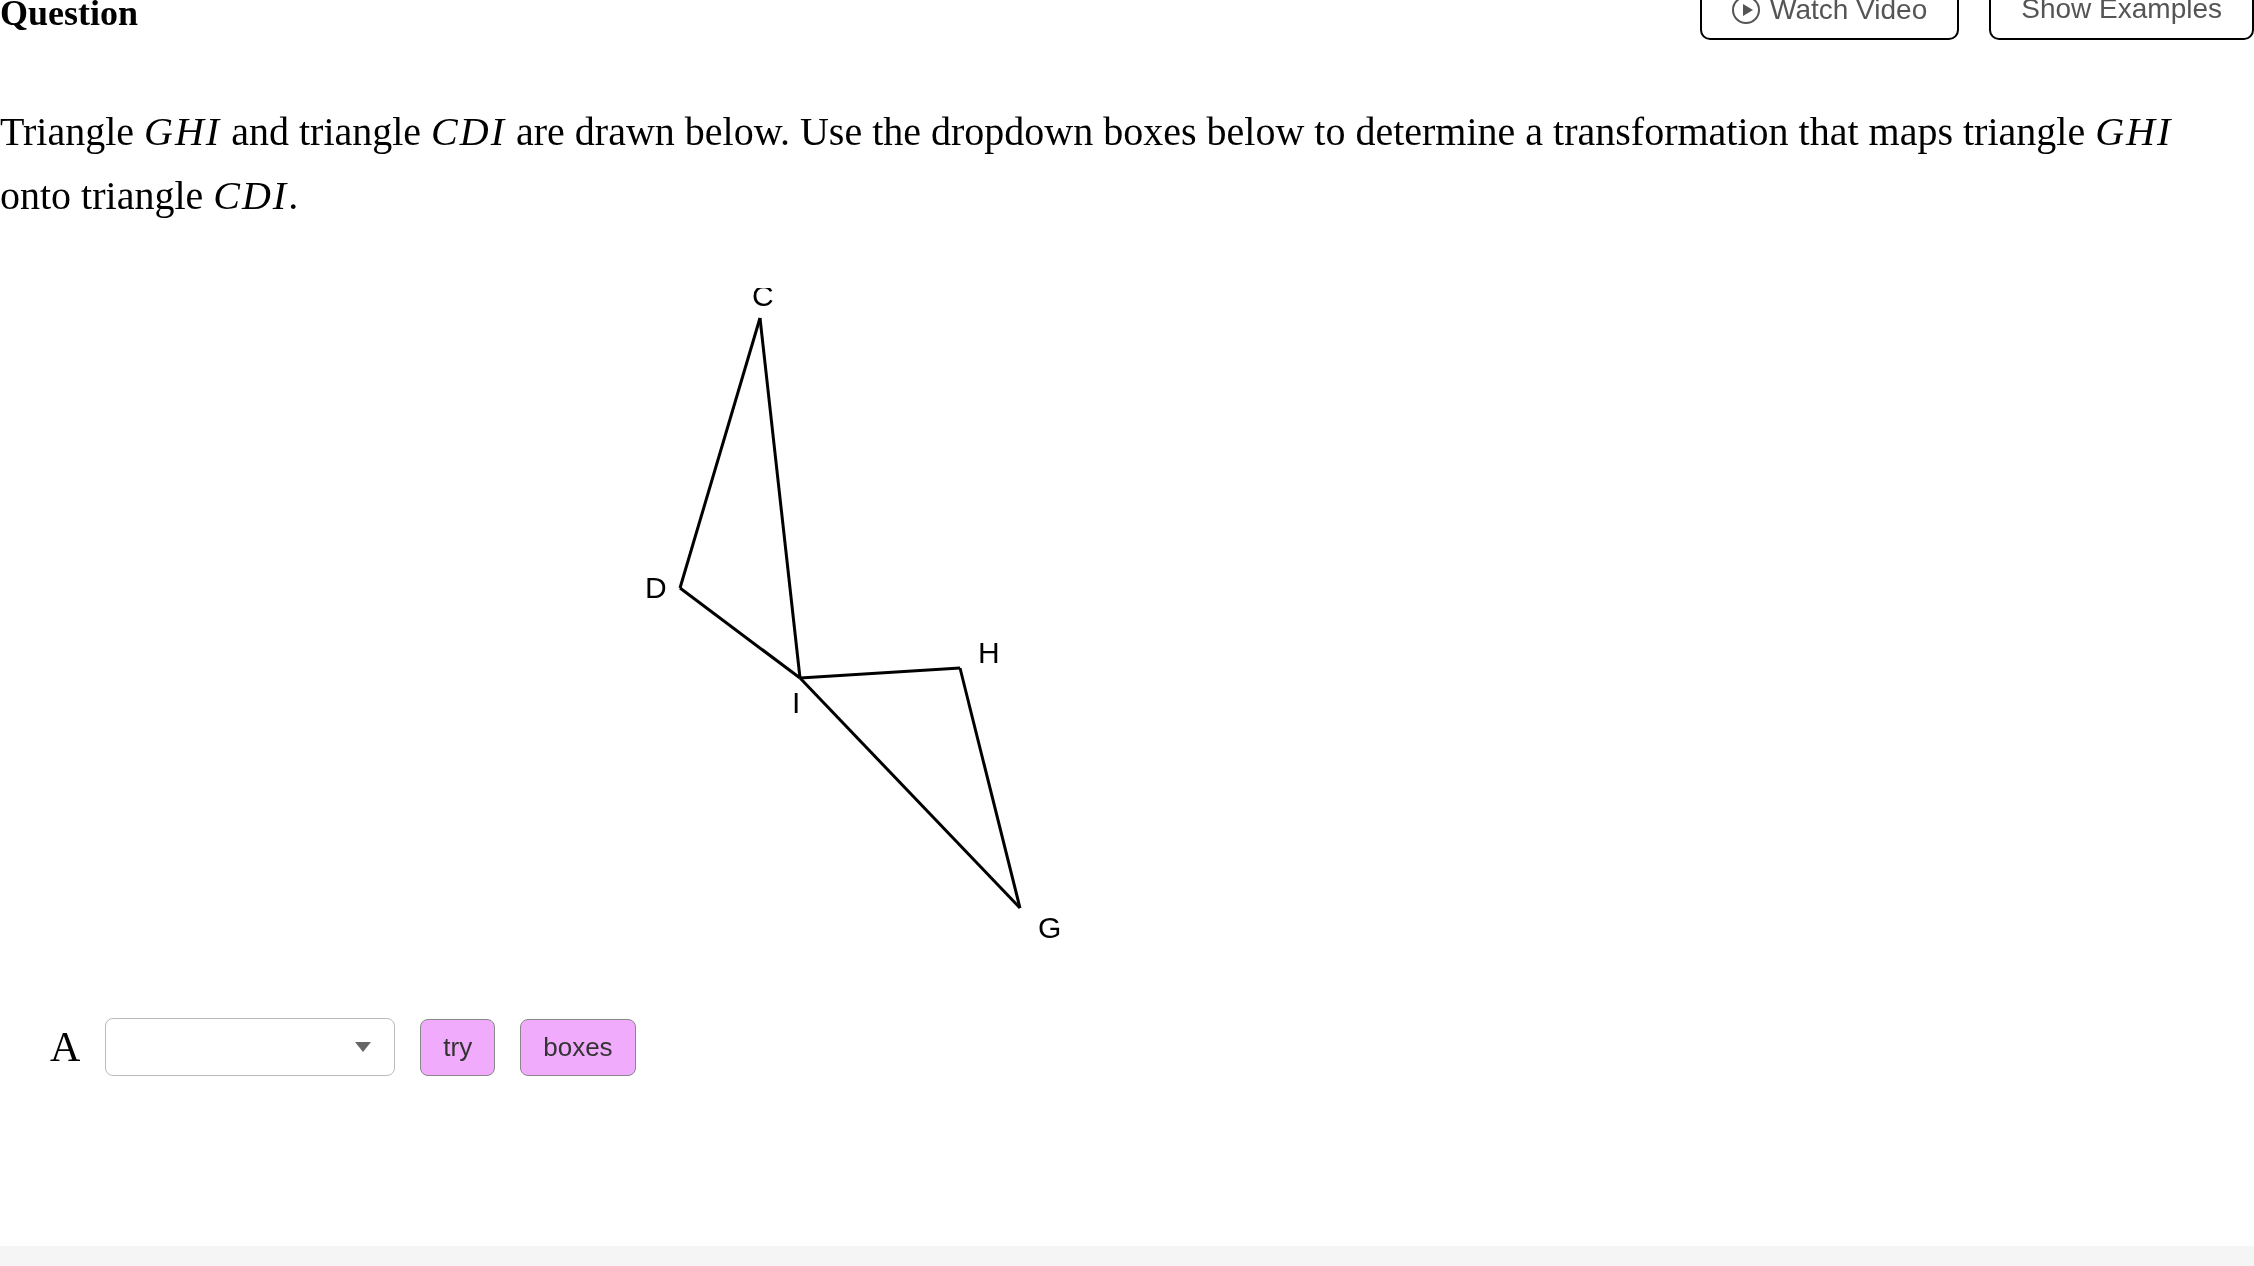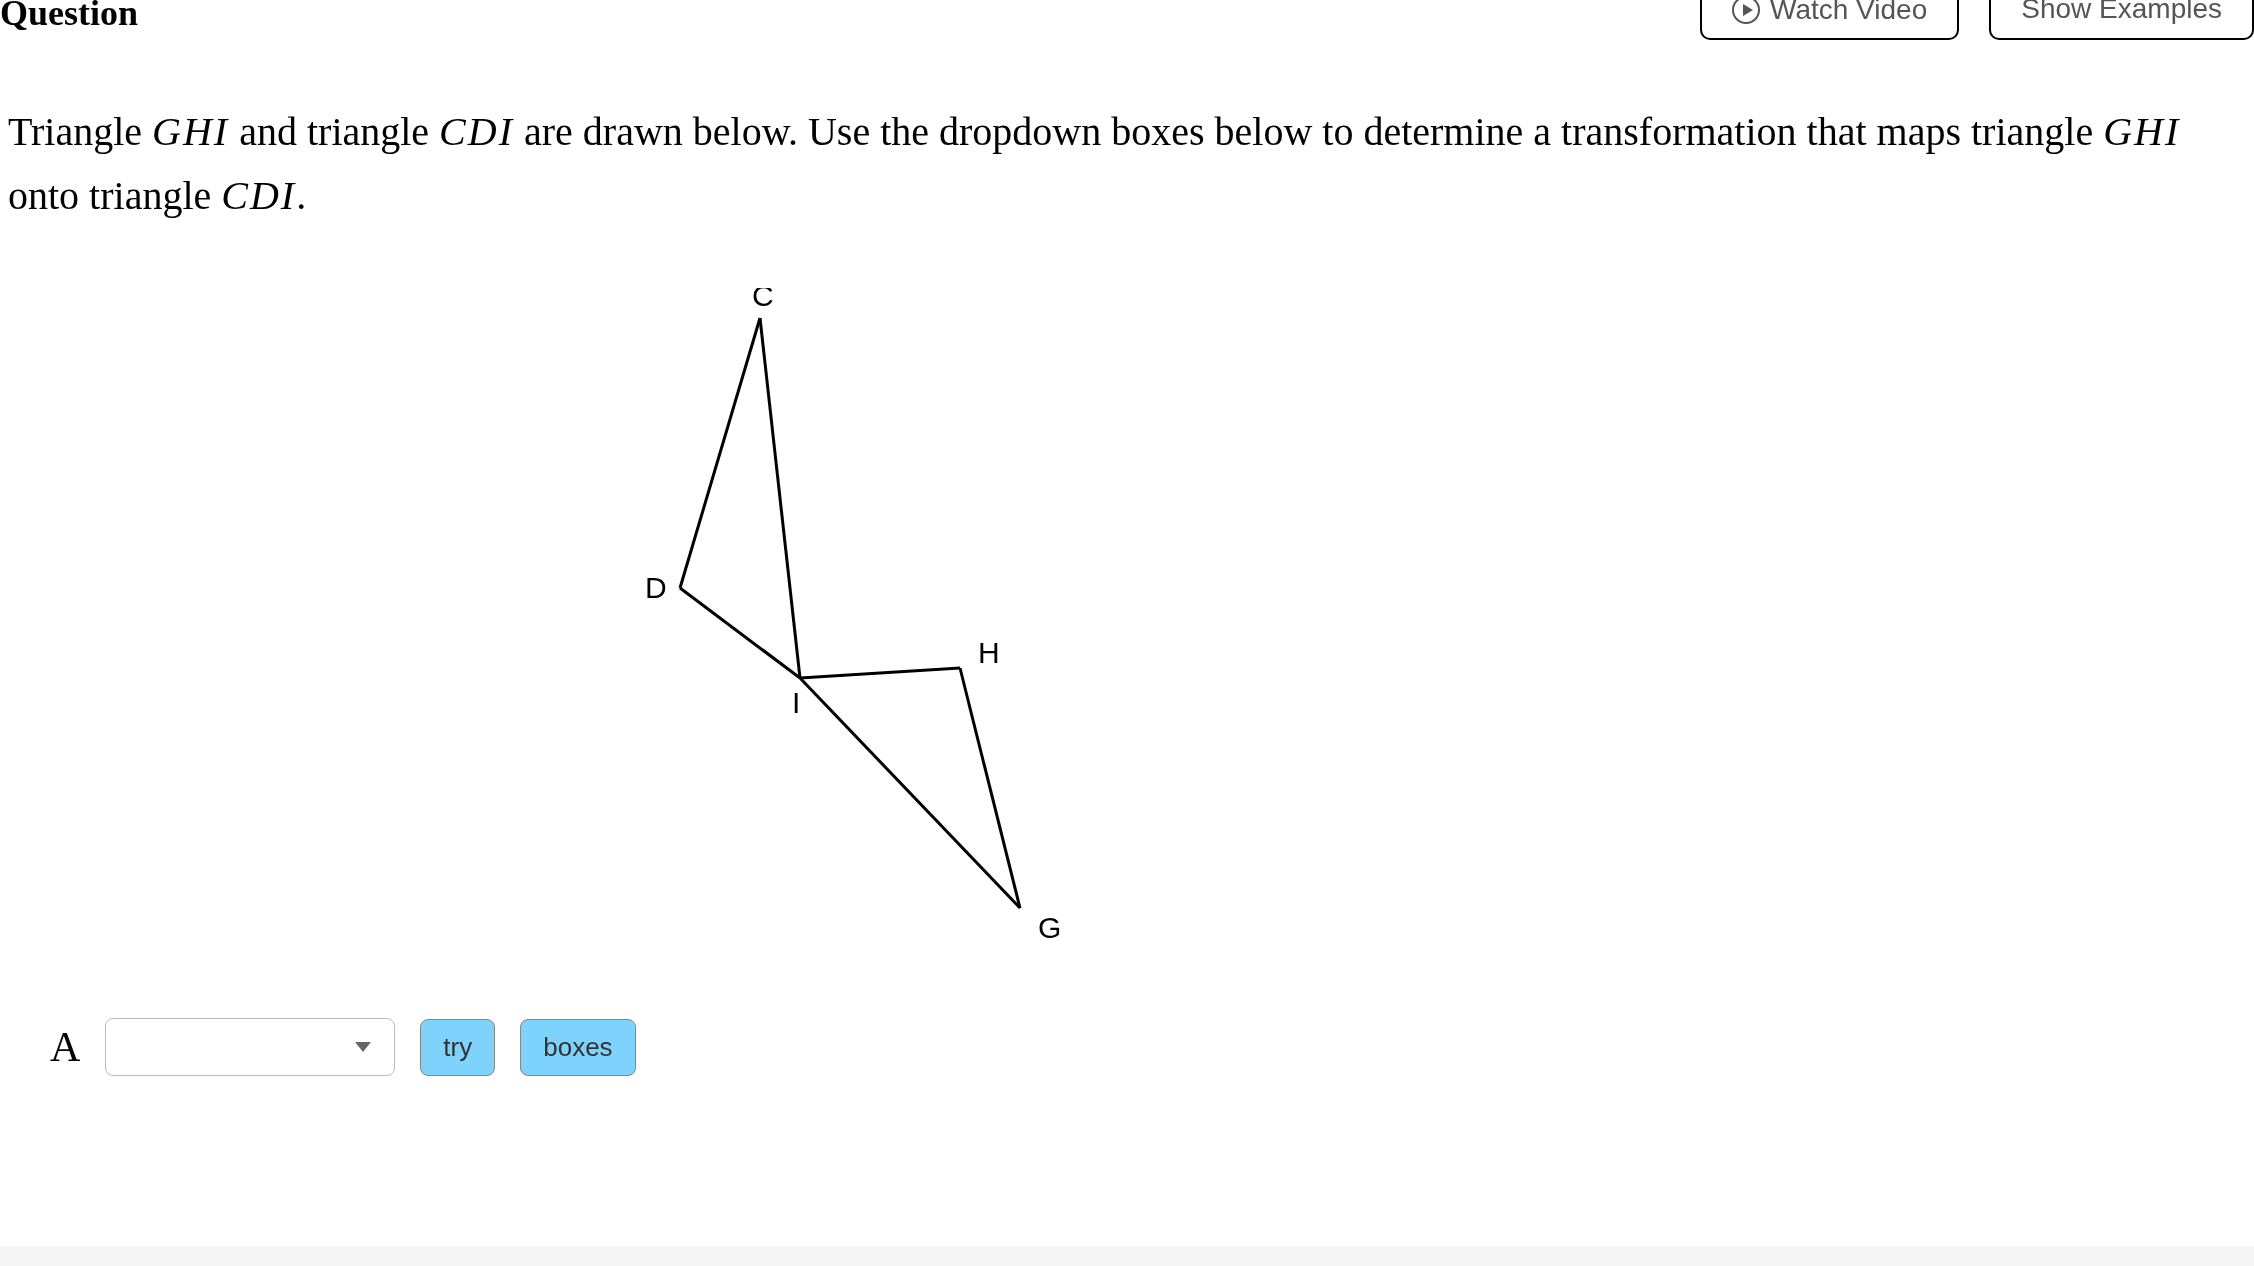--- a/index.html
+++ b/index.html
@@ -72,21 +72,21 @@
       height: 0;
       border-left: 10px solid #555;
       border-top: 6px solid transparent;
       border-bottom: 6px solid transparent;
       margin-left: 3px;
     }
     .prompt {
       font-size: 40px;
       line-height: 1.6;
       color: #000;
-      margin: 40px 8px;
+      margin: 40px 0;
       padding-right: 32px;
     }
     .math-italic {
       font-style: italic;
       font-family: 'Times New Roman', serif;
       letter-spacing: 2px;
     }
     .diagram-area {
       width: 100%;
       height: 700px;
@@ -135,21 +135,21 @@
     .chevron-down {
       width: 0;
       height: 0;
       border-left: 8px solid transparent;
       border-right: 8px solid transparent;
       border-top: 10px solid #666;
       margin-right: 8px;
     }
     .small-btn {
       border: 1px solid #888;
-      background: #7dd3fc;
+      background: #f0abfc;
       padding: 12px 22px;
       font-size: 26px;
       font-family: Arial, sans-serif;
       border-radius: 8px;
       cursor: pointer;
       color: #333;
     }
     .footer-bar {
       position: absolute;
       bottom: 0;

